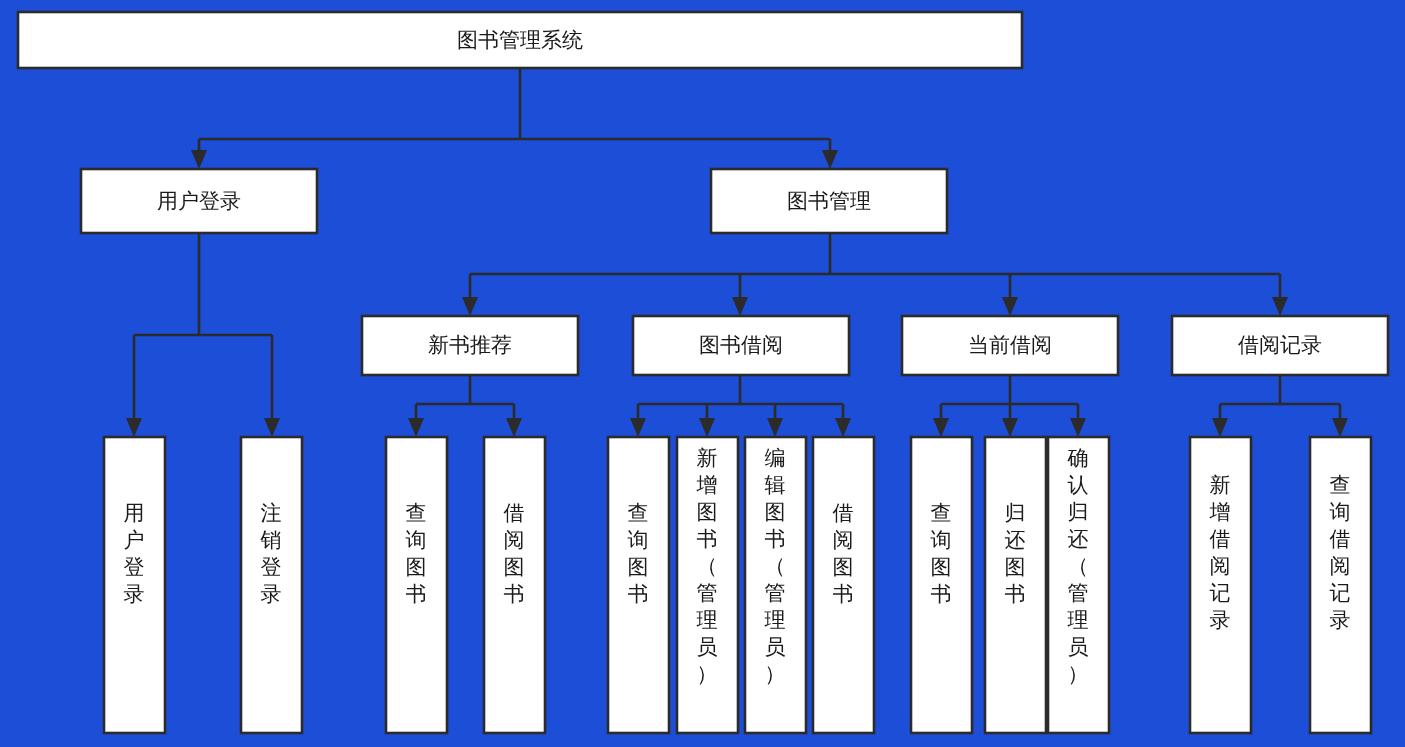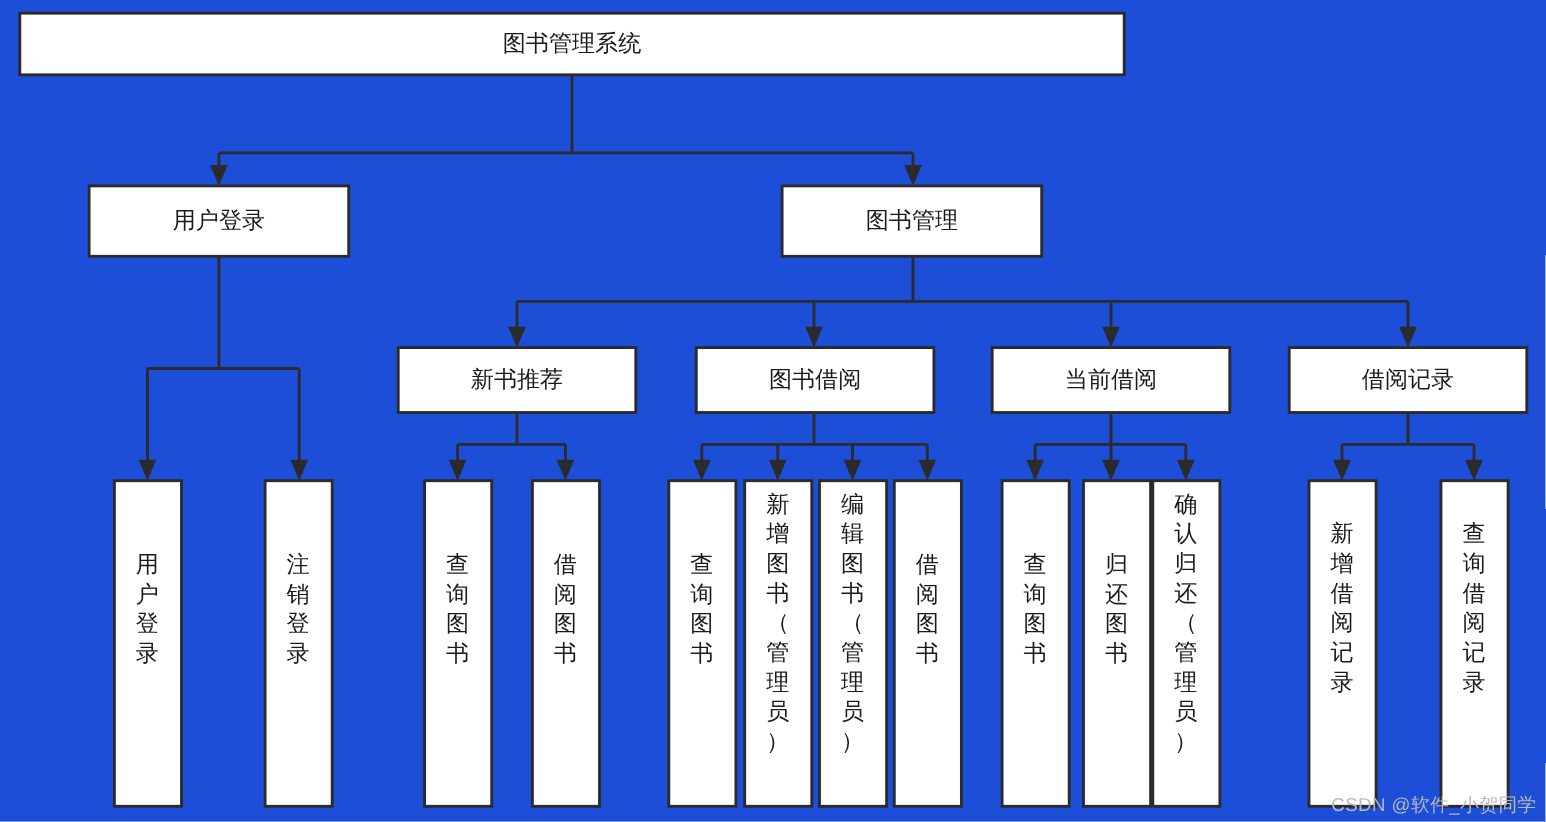--- a/index.html
+++ b/index.html
@@ -234,14 +234,13 @@
         <text class="node-label-v" x="1220" y="492"><tspan x="1220" dy="0">新</tspan><tspan x="1220" dy="27">增</tspan><tspan x="1220" dy="27">借</tspan><tspan x="1220" dy="27">阅</tspan><tspan x="1220" dy="27">记</tspan><tspan x="1220" dy="27">录</tspan></text>
       </g>
 
       <g>
         <rect class="node-box" x="1310" y="437" width="61" height="296"></rect>
         <text class="node-label-v" x="1340" y="492"><tspan x="1340" dy="0">查</tspan><tspan x="1340" dy="27">询</tspan><tspan x="1340" dy="27">借</tspan><tspan x="1340" dy="27">阅</tspan><tspan x="1340" dy="27">记</tspan><tspan x="1340" dy="27">录</tspan></text>
       </g>
     </g>
   </svg>
 
-  <div class="watermark-text">CSDN @软件_小贺同学</div>
 </div>
 
 </body></html>

